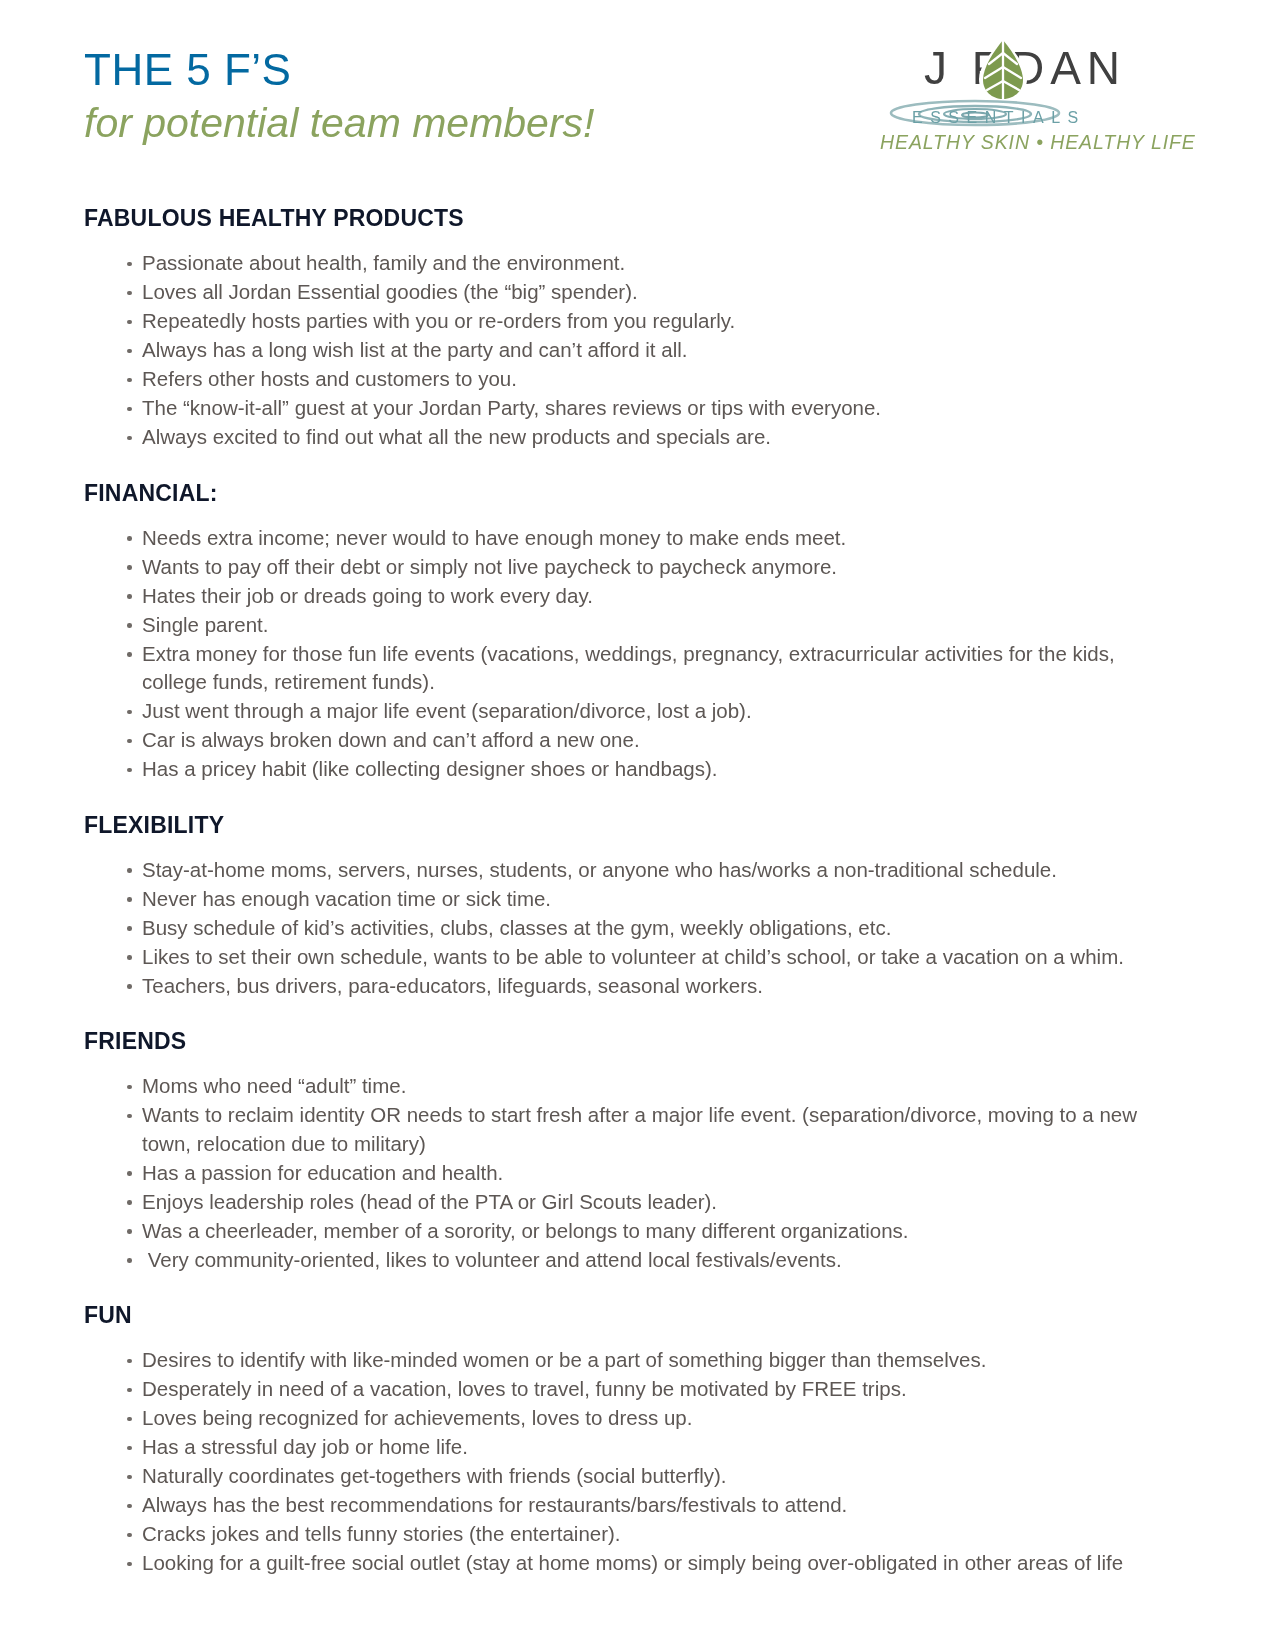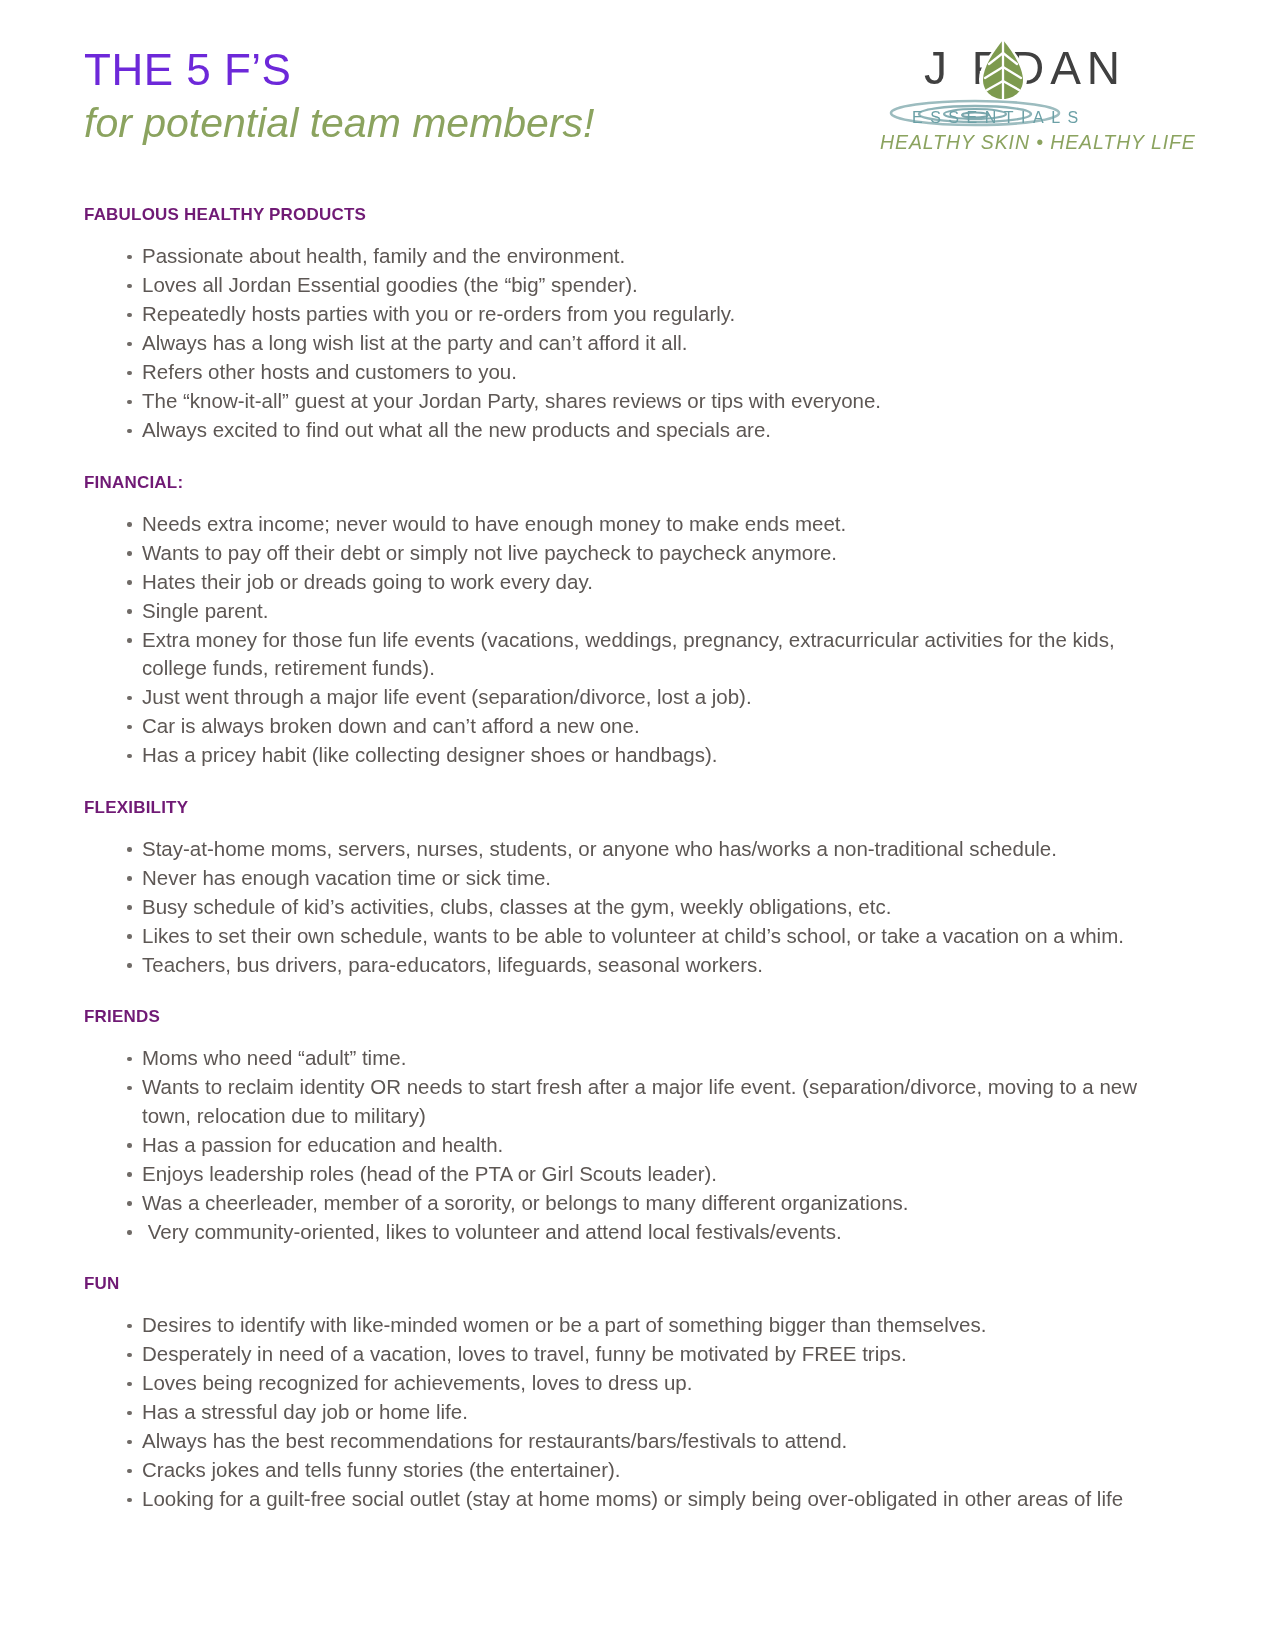--- a/index.html
+++ b/index.html
@@ -34,21 +34,21 @@
     position: absolute;
     left: 84px;
     top: 44px;
   }
   .title-main {
     font-family: "Liberation Sans", sans-serif;
     font-size: 44px;
     line-height: 52px;
     letter-spacing: 0.5px;
     font-weight: 400;
-    color: #6d28d9;
+    color: #0369a1;
     white-space: nowrap;
   }
   .title-sub {
     font-family: "Liberation Sans", sans-serif;
     font-size: 41px;
     line-height: 50px;
     font-style: italic;
     font-weight: 400;
     color: #8ba35f;
     white-space: nowrap;
@@ -122,24 +122,24 @@
     top: 205px;
     width: 1075px;
   }
 
   .section {
     margin-bottom: 28px;
   }
   .section:last-child { margin-bottom: 0; }
 
   .section-head {
-    font-size: 17px;
+    font-size: 23px;
     font-weight: bold;
     letter-spacing: 0.2px;
-    color: #701a75;
+    color: #0f172a;
     margin-bottom: 7px;
     text-transform: uppercase;
   }
 
   ul.bullets {
     list-style: none;
     margin: 17px;
     padding: 0;
   }
   ul.bullets li {
@@ -255,20 +255,21 @@
       </ul>
     </div>
 
     <div class="section">
       <div class="section-head">FUN</div>
       <ul class="bullets">
         <li>Desires to identify with like-minded women or be a part of something bigger than themselves.</li>
         <li>Desperately in need of a vacation, loves to travel, funny be motivated by FREE trips.</li>
         <li>Loves being recognized for achievements, loves to dress up.</li>
         <li>Has a stressful day job or home life.</li>
+        <li>Naturally coordinates get-togethers with friends (social butterfly).</li>
         <li>Always has the best recommendations for restaurants/bars/festivals to attend.</li>
         <li>Cracks jokes and tells funny stories (the entertainer).</li>
         <li>Looking for a guilt-free social outlet (stay at home moms) or simply being over-obligated in other areas of life</li>
       </ul>
     </div>
 
   </div>
 </div>
 
 </body></html>

